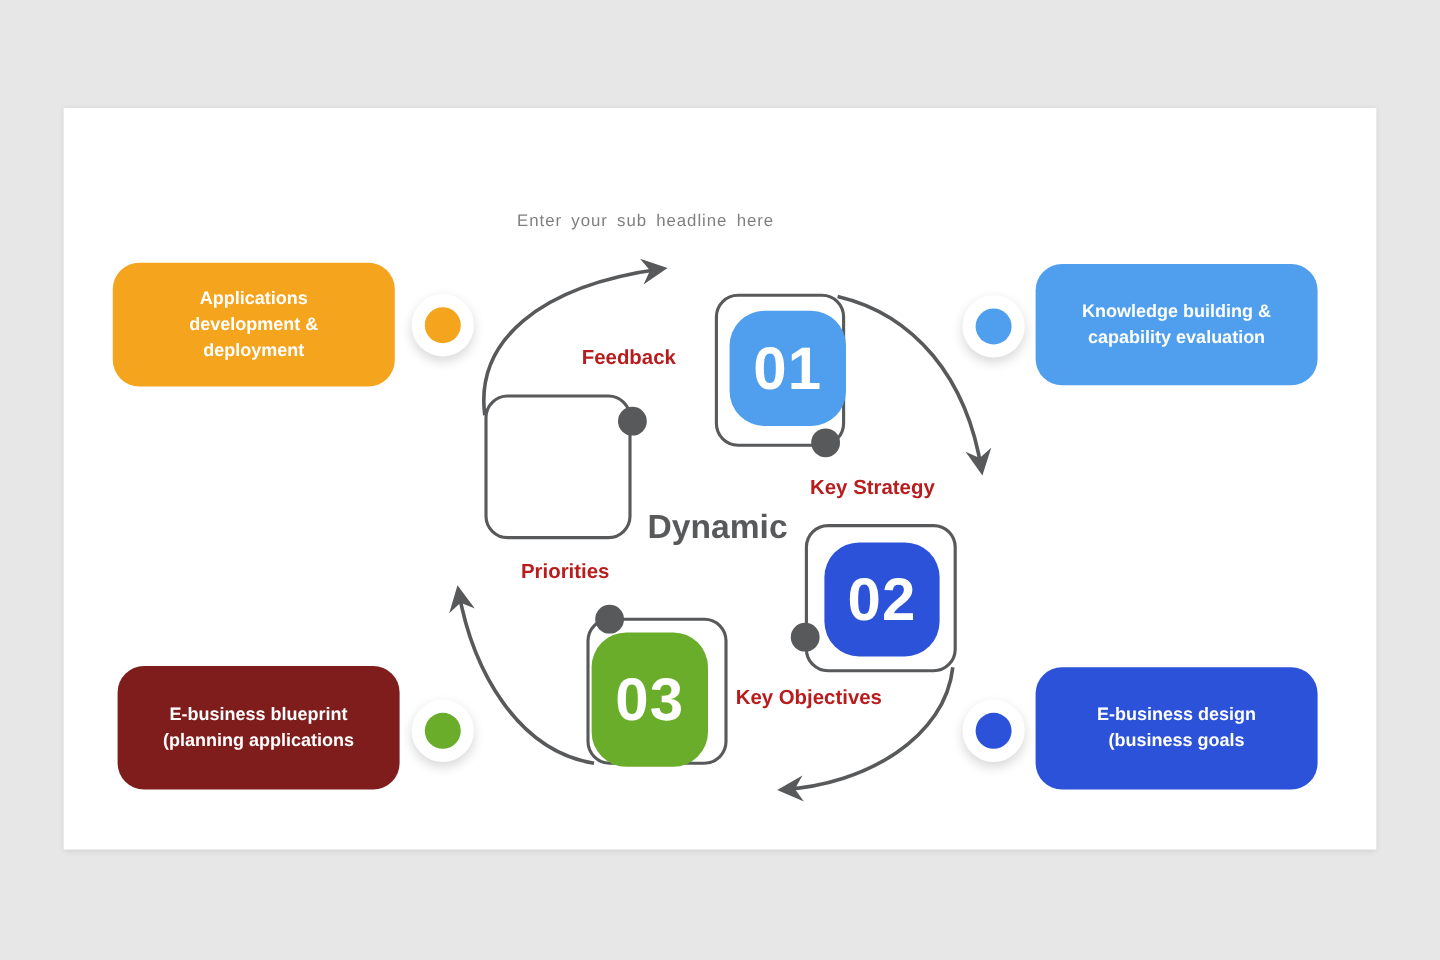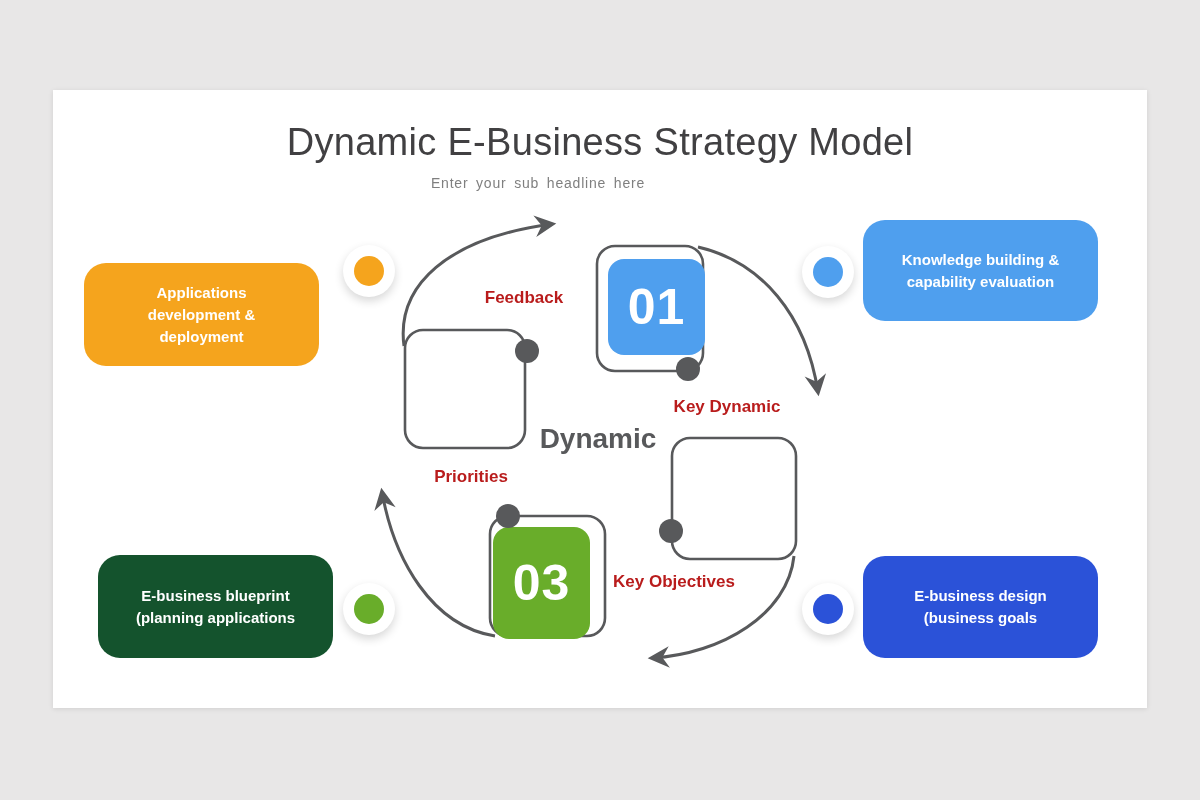--- a/index.html
+++ b/index.html
@@ -22,38 +22,38 @@
   }
   svg.diagram{position:absolute;left:0;top:0;width:1200px;height:800px;z-index:1;}
   .outline{fill:none;stroke:#58595b;stroke-width:2.6;}
   .arc{fill:none;stroke:#58595b;stroke-width:3;}
   
   .corner-card{
     position:absolute;width:235px;height:103px;border-radius:22px;
     display:flex;align-items:center;justify-content:center;text-align:center;
     color:#fff;font-weight:bold;font-size:15px;line-height:22px;z-index:2;
   }
-  .card-tl{left:84px;top:219px;padding:0 30px;box-sizing:border-box;margin-top:44px;}
+  .card-tl{left:94px;top:219px;padding:0 30px;box-sizing:border-box;}
   .card-tr{left:863px;top:220px;height:101px;padding:0 18px;box-sizing:border-box;}
   .card-bl{left:98px;top:555px;padding:0 30px;box-sizing:border-box;}
   .card-br{left:863px;top:556px;height:102px;padding:0 40px;box-sizing:border-box;}
   
   .badge{
     position:absolute;width:52px;height:52px;border-radius:50%;background:#fff;
     box-shadow:0 4px 10px rgba(0,0,0,0.16);z-index:2;
     display:flex;align-items:center;justify-content:center;
   }
   .badge-dot{width:30px;height:30px;border-radius:50%;}
   .badge-tl{left:343px;top:245px;}
   .badge-tr{left:802px;top:246px;}
   .badge-bl{left:343px;top:583px;}
   .badge-br{left:802px;top:583px;}
   
   .step{
-    position:absolute;border-radius:16px;color:#fff;font-weight:bold;font-size:50px;
+    position:absolute;border-radius:29px;color:#fff;font-weight:bold;font-size:50px;
     display:flex;align-items:center;justify-content:center;z-index:2;letter-spacing:1px;
   }
   .step-01{left:608px;top:259px;width:97px;height:96px;}
   .step-02{left:687px;top:452px;width:96px;height:95px;}
   .step-03{left:493px;top:527px;width:97px;height:112px;}
   .step-04{left:415px;top:337px;width:100px;height:98px;}
   
   .node-dot{
     position:absolute;width:24px;height:24px;border-radius:50%;background:#58595b;z-index:3;
   }
@@ -75,21 +75,20 @@
     font-weight:bold;font-size:28px;color:#58595b;z-index:2;white-space:nowrap;
   }
 </style>
 </head>
 <body>
 
 <div class="page" style="background-color: rgb(232, 231, 231);">
 
   <div class="slide-card"></div>
 
-  <div class="title">Dynamic E-Business Strategy Model</div>
   <div class="subtitle">Enter your sub headline here</div>
 
   <svg class="diagram" viewBox="0 0 1200 800">
     <defs>
       <marker id="arrowhead" viewBox="0 0 12 12" refX="9" refY="6" markerWidth="26" markerHeight="26" orient="auto" markerUnits="userSpaceOnUse">
         <path d="M1 1 L11 6 L1 11 L4.2 6 Z" fill="#58595b"></path>
       </marker>
     </defs>
 
     <rect class="outline" x="597" y="246" width="106" height="125" rx="18"></rect>
@@ -102,47 +101,48 @@
     <path class="arc" d="M 794 556 C 788 614 722 654 652 658" marker-end="url(#arrowhead)"></path>
     <path class="arc" d="M 495 636 C 432 626 394 560 382 492" marker-end="url(#arrowhead)"></path>
   </svg>
 
   <div class="corner-card card-tl" style="background-color: rgb(245, 164, 29);">
     <span>Applications development &amp; deployment</span>
   </div>
   <div class="corner-card card-tr" style="background-color: rgb(79, 159, 238);">
     <span>Knowledge building &amp; capability evaluation</span>
   </div>
-  <div class="corner-card card-bl" style="background-color: #14532d;">
+  <div class="corner-card card-bl" style="background-color: #7f1d1d;">
     <span>E-business blueprint (planning applications</span>
   </div>
   <div class="corner-card card-br" style="background-color: rgb(43, 82, 216);">
     <span>E-business design (business goals</span>
   </div>
 
   <div class="badge badge-tl">
     <div class="badge-dot" style="background-color: rgb(245, 164, 29);"></div>
   </div>
   <div class="badge badge-tr">
     <div class="badge-dot" style="background-color: rgb(79, 159, 238);"></div>
   </div>
   <div class="badge badge-bl">
     <div class="badge-dot" style="background-color: rgb(105, 173, 42);"></div>
   </div>
   <div class="badge badge-br">
     <div class="badge-dot" style="background-color: rgb(43, 82, 216);"></div>
   </div>
 
   <div class="step step-01" style="background-color: rgb(79, 159, 238);">01</div>
+  <div class="step step-02" style="background-color: rgb(43, 82, 216);">02</div>
   <div class="step step-03" style="background-color: rgb(105, 173, 42);">03</div>
 
   <div class="node-dot dot-01"></div>
   <div class="node-dot dot-02"></div>
   <div class="node-dot dot-03"></div>
   <div class="node-dot dot-04"></div>
 
   <div class="flow-label label-feedback">Feedback</div>
-  <div class="flow-label label-insights">Key Dynamic</div>
+  <div class="flow-label label-insights">Key Strategy</div>
   <div class="flow-label label-objectives">Key Objectives</div>
   <div class="flow-label label-priorities">Priorities</div>
   <div class="label-events">Dynamic</div>
 
 </div>
 
 </body></html>

